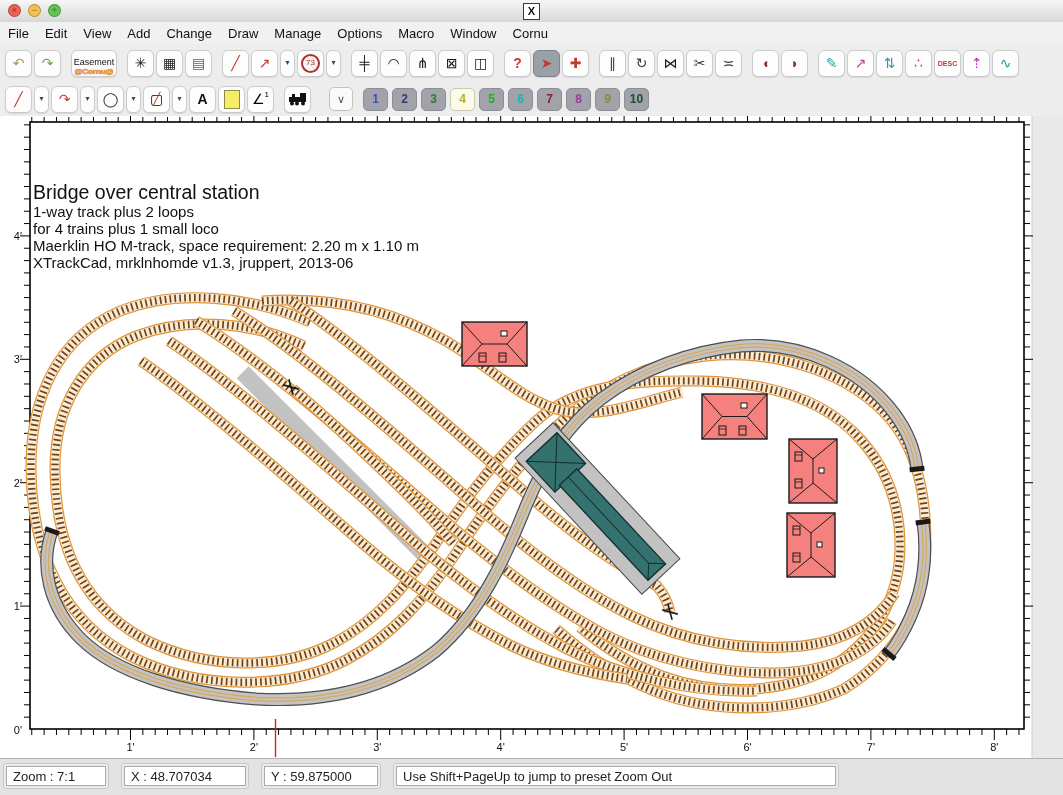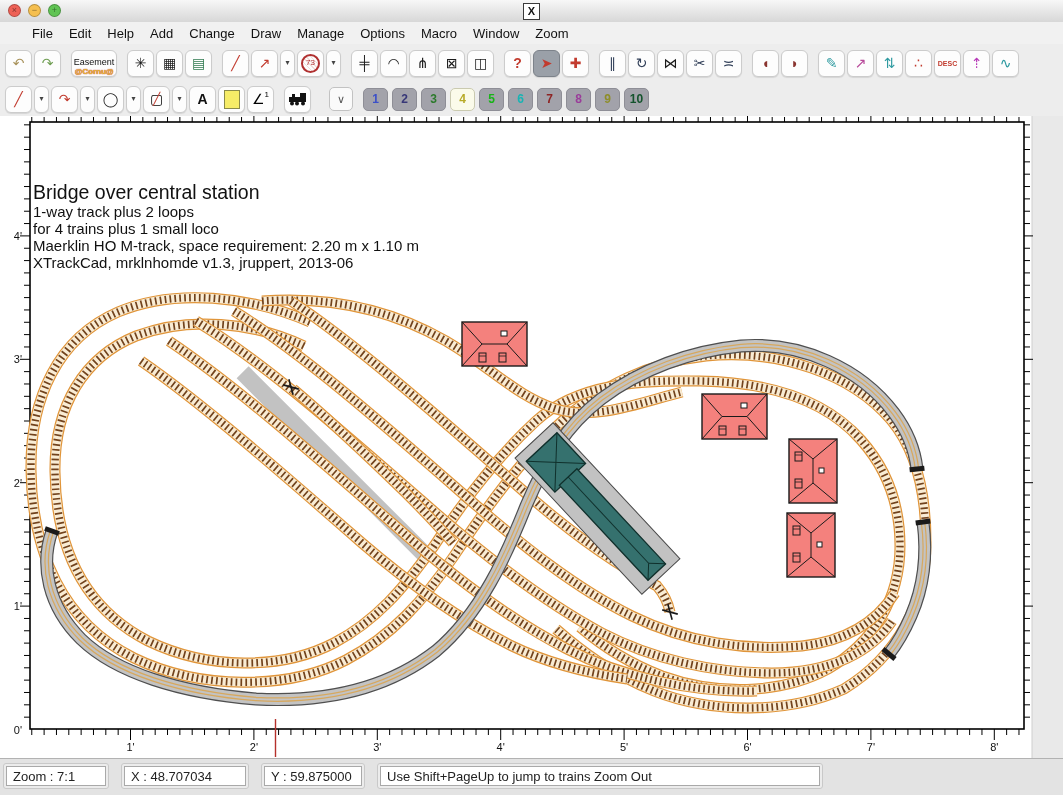--- a/index.html
+++ b/index.html
@@ -10,21 +10,21 @@
             background:linear-gradient(#f7f7f7,#d7d7d7);border-bottom:1px solid #a6a6a6;}
   .lights{position:absolute;left:8px;top:4px;display:flex;gap:7px;}
   .light{width:13px;height:13px;border-radius:50%;box-sizing:border-box;border:1px solid rgba(0,0,0,.25);
          font-size:9px;line-height:11px;text-align:center;color:rgba(0,0,0,.45);}
   .titlewrap{position:absolute;left:0;right:0;top:0;height:22px;display:flex;align-items:center;
              justify-content:center;gap:6px;font-size:13px;color:#1d1d1d;}
   .appicon{display:inline-block;width:15px;height:15px;border:1px solid #3a3a3a;background:#fff;
            font-size:11px;line-height:15px;text-align:center;font-weight:bold;color:#111;}
   
   .menubar{position:absolute;top:22px;left:0;right:0;height:22px;background:#f1f1f1;
-           border-bottom:1px solid #dedede;display:flex;align-items:center;padding-left:24px;
+           border-bottom:1px solid #dedede;display:flex;align-items:center;padding-left:0;
            font-size:13px;color:#111;}
   .menuitem{padding:0 8px;cursor:default;}
   
   .toolbar{position:absolute;left:0;right:0;background:#ededed;display:flex;align-items:center;padding-left:4px;}
   #tb1{top:44px;height:38px;}
   #tb2{top:82px;height:34px;border-bottom:1px solid #cfcfcf;}
   .tbtn{width:27px;height:27px;margin:0 1px;background:#fdfdfd;border:1px solid #cccccc;border-radius:6px;
         display:flex;align-items:center;justify-content:center;font-size:14px;line-height:1;
         box-shadow:0 1px 1px rgba(0,0,0,.10);position:relative;flex:0 0 auto;box-sizing:border-box;padding:0;}
   .tbtn.dd{width:15px;font-size:8px;color:#444;}
@@ -71,29 +71,29 @@
         <span class="light" style="background: rgb(97, 196, 84);">+</span>
       </div>
     <div class="titlewrap">
       <span class="appicon">X</span>
     </div>
   </div>
 
   <div class="menubar" id="menubar">
       <span class="menuitem">File</span>
       <span class="menuitem">Edit</span>
-      <span class="menuitem">Help</span>
+      <span class="menuitem">View</span>
       <span class="menuitem">Add</span>
       <span class="menuitem">Change</span>
       <span class="menuitem">Draw</span>
       <span class="menuitem">Manage</span>
       <span class="menuitem">Options</span>
       <span class="menuitem">Macro</span>
       <span class="menuitem">Window</span>
-      <span class="menuitem">Zoom</span>
+      <span class="menuitem">Cornu</span>
     </div>
 
   <div class="toolbar" id="tb1">
       <button class="tbtn">
         <span style="color: rgb(168, 146, 90);">↶</span>
       </button>
       <button class="tbtn">
         <span style="color: rgb(111, 158, 82);">↷</span>
       </button>
       <div class="tgap"></div>
@@ -663,20 +663,20 @@
   </div>
 
   <div class="statusbar">
     <div class="spanel">
       <div class="sfield" style="width:100px">Zoom : 7:1</div>
     </div>
     <div class="spanel">
       <div class="sfield" style="width:122px">X : 48.707034</div>
     </div>
     <div class="spanel">
-      <div class="sfield" style="width:98px">Y : 59.875000</div>
+      <div class="sfield" style="width:114px">Y : 59.875000</div>
     </div>
     <div class="spanel">
-      <div class="sfield" style="width:440px">Use Shift+PageUp to jump to trains Zoom Out</div>
+      <div class="sfield" style="width:440px">Use Shift+PageUp to jump to preset Zoom Out</div>
     </div>
   </div>
 
 </div>
 
 </body></html>

